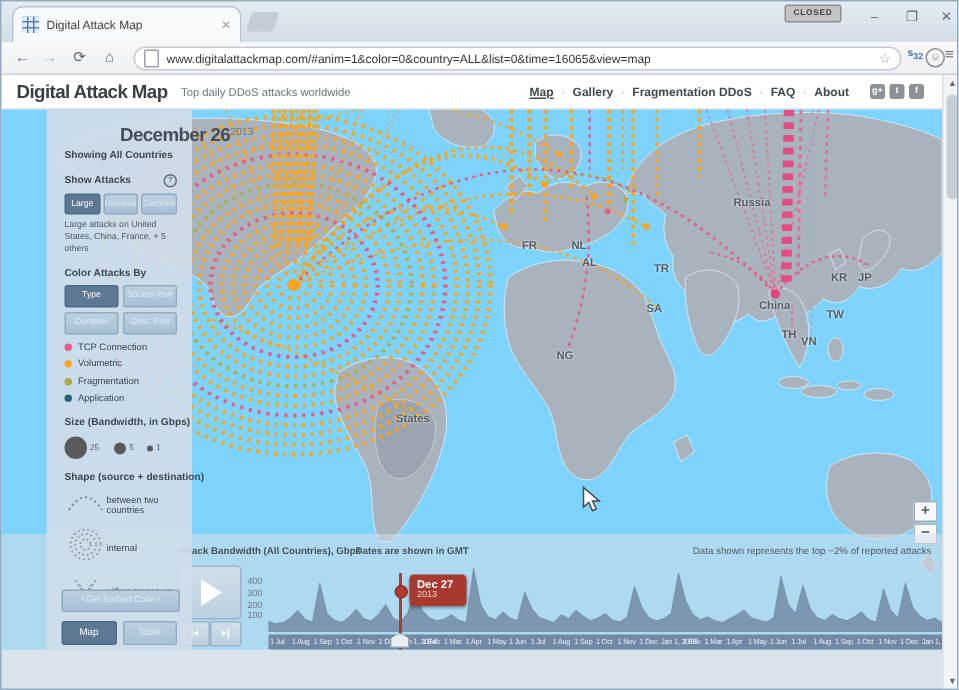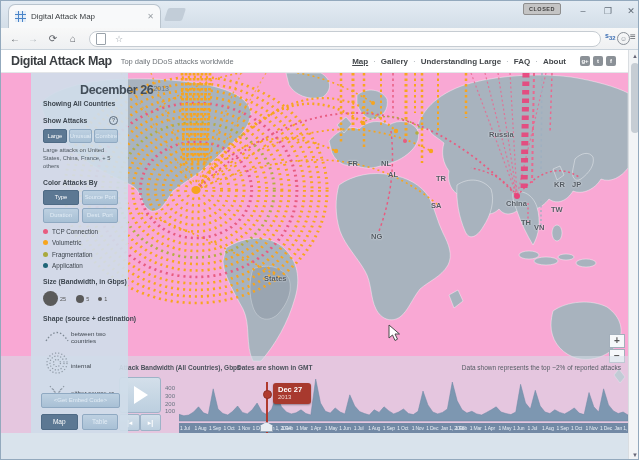--- a/index.html
+++ b/index.html
@@ -32,21 +32,21 @@
   
   #site-header{left:0;top:49px;width:627px;height:23px;background:#fff;border-bottom:1px solid #e3e6e9;box-sizing:border-box;display:flex;align-items:center;}
   #logo{font-size:12.5px;font-weight:bold;color:#3b3f43;letter-spacing:-.4px;margin-left:10px;white-space:nowrap;}
   #tagline{font-size:7.5px;color:#6e7479;margin-left:9px;white-space:nowrap;}
   #nav{margin-left:auto;margin-right:14px;display:flex;align-items:center;gap:5px;}
   .nav-link{font-size:8px;font-weight:bold;color:#44484c;white-space:nowrap;cursor:pointer;}
   .nav-link.active{text-decoration:underline;}
   .nav-sep{font-size:8px;color:#aab0b6;}
   .soc{width:10px;height:10px;background:#8b9197;border-radius:2px;color:#fff;font-size:6px;font-weight:bold;text-align:center;line-height:10px;}
   
-  #map-area{left:0;top:72px;width:627px;height:360px;background:#f9a8d4;overflow:hidden;}
+  #map-area{left:0;top:72px;width:627px;height:360px;background:#7dd3fc;overflow:hidden;}
   #map-area svg{position:absolute;left:0;top:0;}
   .map-label{position:absolute;font-size:7.5px;font-weight:bold;color:#545b63;text-shadow:0 0 2px rgba(255,255,255,.9);white-space:nowrap;}
   #zoom-ctl{left:608px;top:333px;width:16px;}
   .zbtn{width:16px;height:14px;background:#f6f8fa;border:1px solid #a3afbb;box-sizing:border-box;color:#555;
         font-size:10px;font-weight:bold;text-align:center;line-height:12px;}
   
   #sidebar{left:30px;top:72px;width:97px;height:360px;background:rgba(208,221,233,0.93);box-sizing:border-box;padding:10px 10px 0 12px;}
   #date-row{display:flex;align-items:flex-start;}
   #date-main{font-size:12.5px;font-weight:bold;color:#434e59;letter-spacing:-.4px;white-space:nowrap;padding-left:37px;}
   #date-year{font-size:7px;color:#6a7682;margin-left:auto;margin-top:2px;}
@@ -135,35 +135,36 @@
     <div class="abs winbtn" style="left:620px;">✕</div>
   </div>
 
   <div class="abs" id="toolbar"></div>
   <div class="abs tool-ico" style="left:6px;">←</div>
   <div class="abs tool-ico" style="left:24px;color:#b0b6bc;">→</div>
   <div class="abs tool-ico" style="left:44px;">⟳</div>
   <div class="abs tool-ico" style="left:64px;">⌂</div>
   <div class="abs" id="url-bar">
     <span id="page-ico"></span>
+    <span id="url-text">www.digitalattackmap.com/#anim=1&amp;color=0&amp;country=ALL&amp;list=0&amp;time=16065&amp;view=map</span>
     <span id="star-ico">☆</span>
   </div>
   <div class="abs" id="ext-ico">s<sub>32</sub></div>
   <div class="abs" id="profile-ico">☺</div>
   <div class="abs" id="menu-ico">≡</div>
 
   <div class="abs" id="site-header">
     <span id="logo">Digital Attack Map</span>
     <span id="tagline">Top daily DDoS attacks worldwide</span>
     <span id="nav">
         <span class="nav-link active">Map</span>
         <span class="nav-sep">·</span>
         <span class="nav-link">Gallery</span>
         <span class="nav-sep">·</span>
-        <span class="nav-link">Understanding Large</span>
+        <span class="nav-link">Fragmentation DDoS</span>
         <span class="nav-sep">·</span>
         <span class="nav-link">FAQ</span>
         <span class="nav-sep">·</span>
         <span class="nav-link">About</span>
       </span>
     <span style="display:flex;gap:3px;margin-right:12px;">
       <span class="soc">g+</span>
       <span class="soc">t</span>
       <span class="soc">f</span>
     </span>

